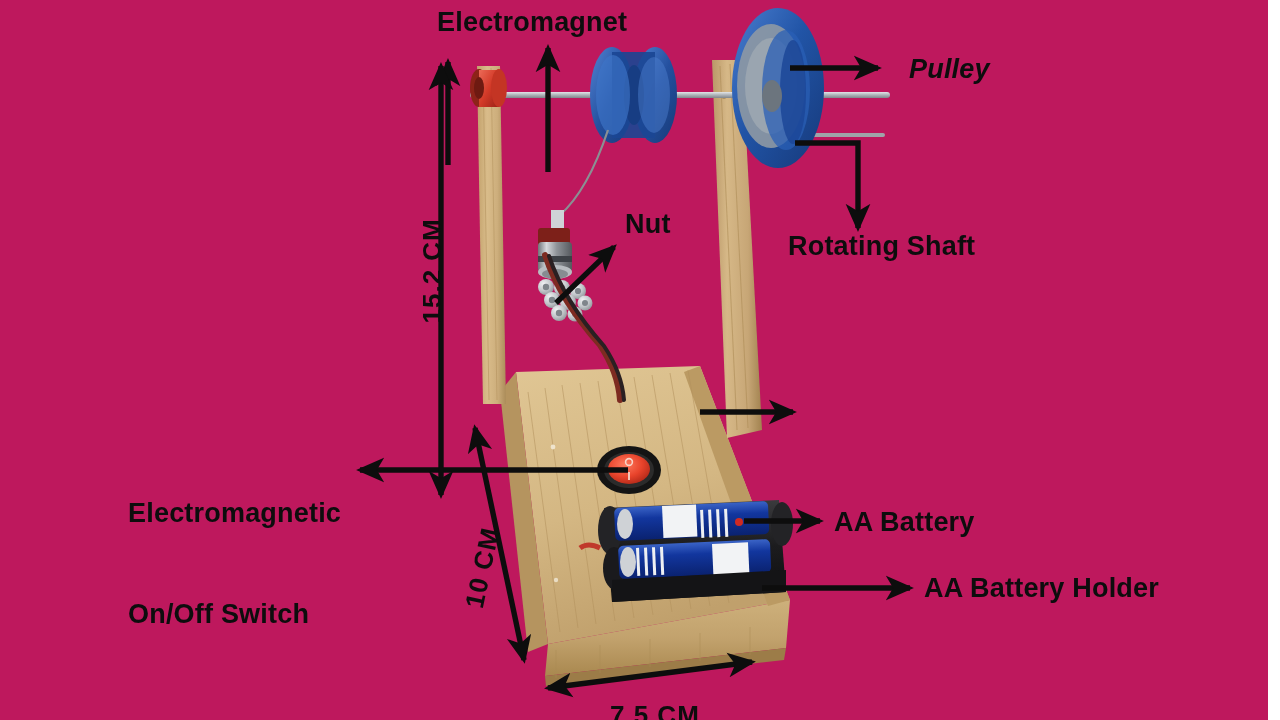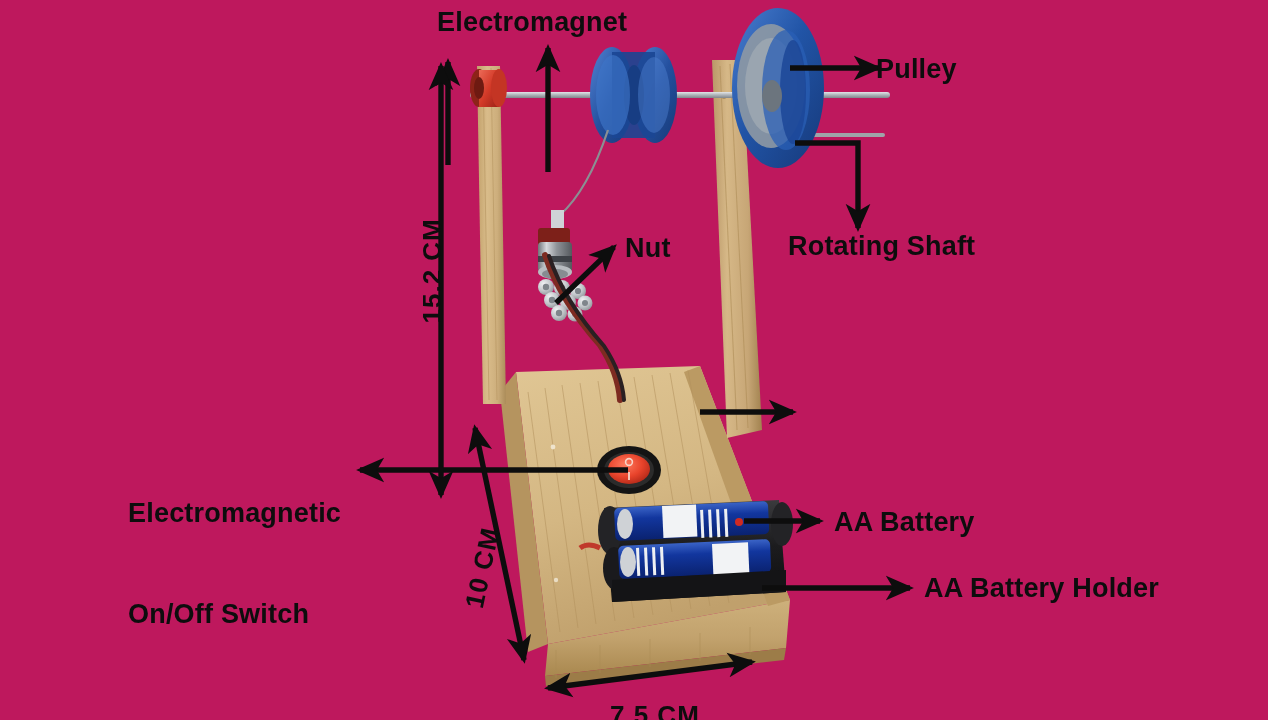--- a/index.html
+++ b/index.html
@@ -309,25 +309,25 @@
       <line x1="441" y1="66" x2="441" y2="495" marker-start="url(#arrowHead)" marker-end="url(#arrowHead)"></line>
 
       <line x1="475" y1="428" x2="524" y2="660" marker-start="url(#arrowHead)" marker-end="url(#arrowHead)"></line>
 
       <line x1="548" y1="688" x2="752" y2="662" marker-start="url(#arrowHead)" marker-end="url(#arrowHead)"></line>
     </g>
   </svg>
 
   <div class="lbl" style="left:437px; top:6px;">Electromagnet</div>
 
-  <div class="lbl" style="left:876px; top:53px;">Pulley</div>
+  <div class="lbl" style="left:909px; top:53px;font-style:italic;">Pulley</div>
 
   <div class="lbl" style="left:788px; top:230px;">Rotating Shaft</div>
 
-  <div class="lbl" style="left:625px; top:232px;">Nut</div>
+  <div class="lbl" style="left:625px; top:208px;">Nut</div>
 
 
   <div class="lbl" style="left:834px; top:506px;">AA Battery</div>
 
   <div class="lbl" style="left:924px; top:572px;">AA Battery Holder</div>
 
   <div class="lbl lbl-two" style="left:128px; top:429px; width:235px;">
     <div>Electromagnetic</div>
     <div>On/Off Switch</div>
   </div>

